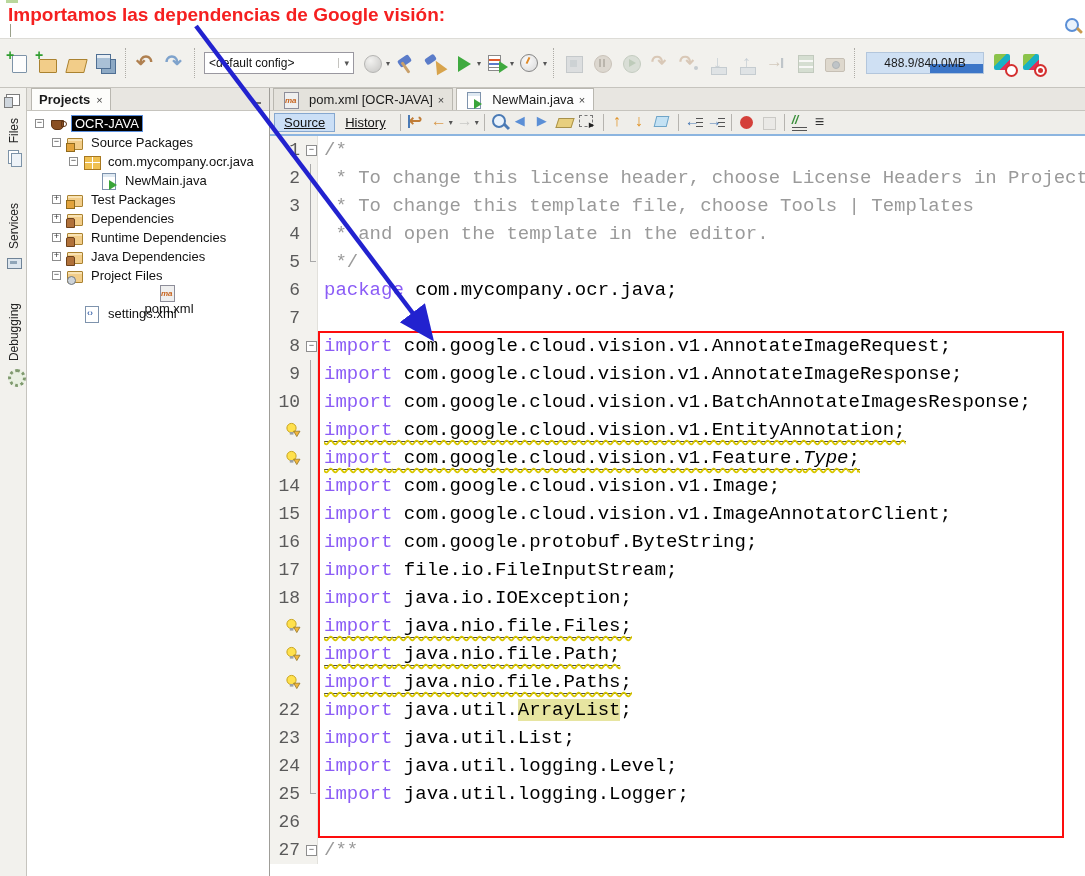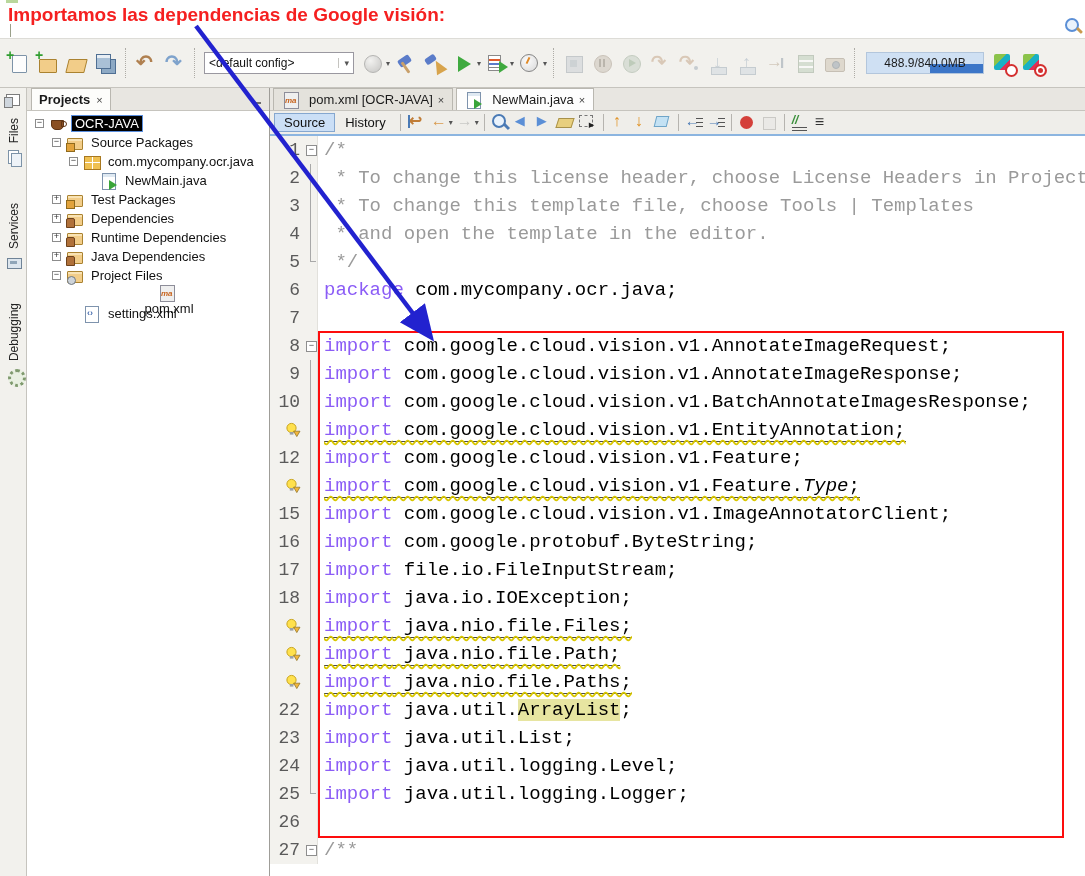--- a/index.html
+++ b/index.html
@@ -118,21 +118,21 @@
   .ti-xml-file::before{content:"";position:absolute;left:2px;top:0;width:12px;height:15px;background:#fff;border:1px solid #7e93ad;}
   .ti-xml-file::after{content:"\2039\203A";position:absolute;left:4px;top:2px;font-size:9px;color:#4a6fb0;font-weight:bold;}
 
   
   .editor{position:absolute;left:270px;top:88px;width:815px;height:788px;background:#fff;}
   .ed-tabs{height:23px;background:#e8e6e1;border-bottom:1px solid #c6c4be;display:flex;align-items:flex-end;}
   .ed-tab{height:22px;display:flex;align-items:center;gap:5px;padding:0 8px;font-size:13px;color:#1a1a1a;
     background:#e4e2dc;border:1px solid #b9b7b0;border-bottom:none;margin-left:3px;}
   .ed-tab.active{background:#fdfdfd;font-weight:normal;}
   .ed-toolbar{height:25px;background:#efeeea;border-bottom:2px solid #8cb5e0;display:flex;align-items:center;padding:0 4px;gap:1px;}
-  .view-btn{height:19px;padding:0 9px;font-size:13px;display:flex;align-items:center;color:#111;}
+  .view-btn{height:19px;padding:0 9px;font-size:13px;display:flex;align-items:center;color:#111;text-decoration:underline;}
   .view-btn.active{background:#cbdff6;border:1px solid #85a7cf;}
   .esep{width:1px;height:17px;background:#b6b4af;margin:0 4px;flex:none;}
   .ebi{position:relative;width:22px;height:21px;flex:none;}
   .ebi.disabled{opacity:.45;}
   .e-last-edit::before{content:"\21A9";position:absolute;left:3px;top:-1px;font-size:16px;font-weight:bold;color:#c07c36;}
   .e-last-edit::after{content:"";position:absolute;left:2px;top:3px;width:2px;height:13px;background:#4a7ab5;}
   .e-nav-back::before{content:"\2190";position:absolute;left:3px;top:0;font-size:16px;font-weight:bold;color:#d89a4e;}
   .e-nav-forward::before{content:"\2192";position:absolute;left:3px;top:0;font-size:16px;font-weight:bold;color:#9a9a9a;}
   .e-find::before{content:"";position:absolute;left:3px;top:2px;width:10px;height:10px;border:2px solid #4a7ab5;border-radius:50%;background:#eaf3fc;}
   .e-find::after{content:"";position:absolute;left:14px;top:13px;width:7px;height:3px;background:#4a7ab5;transform:rotate(45deg);}
@@ -365,26 +365,26 @@
         <div class="code-line"><div class="gut">6</div><div class="fold"></div><div class="code-text"><span class="seg-k">package</span><span class="seg-p"> com.mycompany.ocr.java;</span></div></div>
         <div class="code-line"><div class="gut">7</div><div class="fold"></div><div class="code-text"></div></div>
         <div class="code-line"><div class="gut">8</div><div class="fold fold-start"></div><div class="code-text"><span class="seg-k">import</span><span class="seg-p"> com.google.cloud.vision.v1.AnnotateImageRequest;</span></div></div>
         <div class="code-line"><div class="gut">9</div><div class="fold fold-mid"></div><div class="code-text"><span class="seg-k">import</span><span class="seg-p"> com.google.cloud.vision.v1.AnnotateImageResponse;</span></div></div>
         <div class="code-line"><div class="gut">10</div><div class="fold fold-mid"></div><div class="code-text"><span class="seg-k">import</span><span class="seg-p"> com.google.cloud.vision.v1.BatchAnnotateImagesResponse;</span></div></div>
         <div class="code-line"><div class="gut"><svg width="16" height="16" viewBox="0 0 16 16">
               <circle cx="6.5" cy="6" r="4.6" fill="#ffe14d" stroke="#c9a51f"></circle>
               <rect x="4.8" y="10" width="3.6" height="2.6" fill="#9aa0a6"></rect>
               <path d="M8.6 9.2 L15 9.2 L11.8 14.6 Z" fill="#f2b63c" stroke="#8a6d1d" stroke-width="0.7"></path>
             </svg></div><div class="fold fold-mid"></div><div class="code-text"><span class="warn-wrap"><span class="seg-k">import</span><span class="seg-p"> com.google.cloud.vision.v1.EntityAnnotation;</span></span></div></div>
-        <div class="code-line"><div class="gut">12</div><div class="fold fold-mid"></div><div class="code-text"><span class="seg-k">import</span><span class="seg-p"> com.google.cloud.vision.v1.Feature;</span></div></div>
         <div class="code-line"><div class="gut"><svg width="16" height="16" viewBox="0 0 16 16">
               <circle cx="6.5" cy="6" r="4.6" fill="#ffe14d" stroke="#c9a51f"></circle>
               <rect x="4.8" y="10" width="3.6" height="2.6" fill="#9aa0a6"></rect>
               <path d="M8.6 9.2 L15 9.2 L11.8 14.6 Z" fill="#f2b63c" stroke="#8a6d1d" stroke-width="0.7"></path>
             </svg></div><div class="fold fold-mid"></div><div class="code-text"><span class="warn-wrap"><span class="seg-k">import</span><span class="seg-p"> com.google.cloud.vision.v1.Feature.</span><span class="seg-i">Type</span><span class="seg-p">;</span></span></div></div>
+        <div class="code-line"><div class="gut">14</div><div class="fold fold-mid"></div><div class="code-text"><span class="seg-k">import</span><span class="seg-p"> com.google.cloud.vision.v1.Image;</span></div></div>
         <div class="code-line"><div class="gut">15</div><div class="fold fold-mid"></div><div class="code-text"><span class="seg-k">import</span><span class="seg-p"> com.google.cloud.vision.v1.ImageAnnotatorClient;</span></div></div>
         <div class="code-line"><div class="gut">16</div><div class="fold fold-mid"></div><div class="code-text"><span class="seg-k">import</span><span class="seg-p"> com.google.protobuf.ByteString;</span></div></div>
         <div class="code-line"><div class="gut">17</div><div class="fold fold-mid"></div><div class="code-text"><span class="seg-k">import</span><span class="seg-p"> file.io.FileInputStream;</span></div></div>
         <div class="code-line"><div class="gut">18</div><div class="fold fold-mid"></div><div class="code-text"><span class="seg-k">import</span><span class="seg-p"> java.io.IOException;</span></div></div>
         <div class="code-line"><div class="gut"><svg width="16" height="16" viewBox="0 0 16 16">
               <circle cx="6.5" cy="6" r="4.6" fill="#ffe14d" stroke="#c9a51f"></circle>
               <rect x="4.8" y="10" width="3.6" height="2.6" fill="#9aa0a6"></rect>
               <path d="M8.6 9.2 L15 9.2 L11.8 14.6 Z" fill="#f2b63c" stroke="#8a6d1d" stroke-width="0.7"></path>
             </svg></div><div class="fold fold-mid"></div><div class="code-text"><span class="warn-wrap"><span class="seg-k">import</span><span class="seg-p"> java.nio.file.Files;</span></span></div></div>
         <div class="code-line"><div class="gut"><svg width="16" height="16" viewBox="0 0 16 16">

